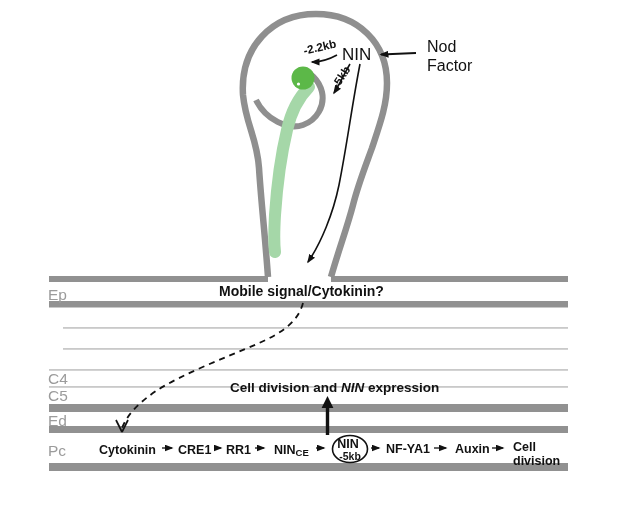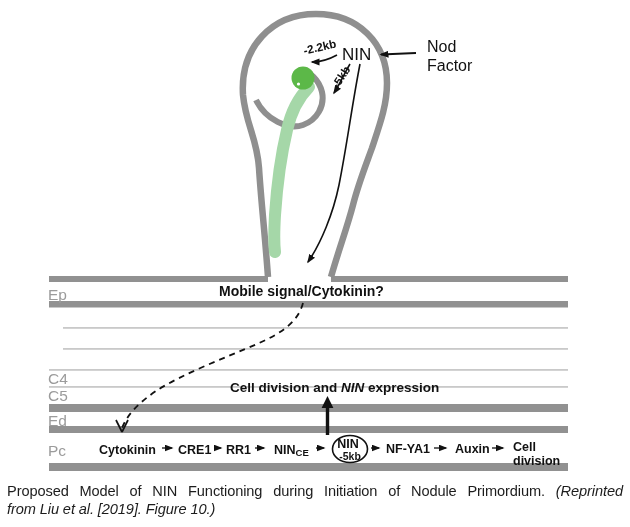--- a/index.html
+++ b/index.html
@@ -110,18 +110,14 @@
     <text x="386" y="452.5">NF-YA1</text>
     <path class="blk" stroke-width="1.3" marker-end="url(#ah)" d="M434,448 L446,448"></path>
     <text x="455" y="452.5">Auxin</text>
     <path class="blk" stroke-width="1.3" marker-end="url(#ah)" d="M492,448 L503,448"></path>
     <text x="513" y="450.5">Cell</text>
     <text x="513" y="464.5">division</text>
   </g>
 </svg>
 
 
-<div class="caption">
-  <div class="cap1"><span>Proposed Model of NIN Functioning during Initiation of Nodule Primordium.</span> <span class="cap-it">(Reprinted</span></div>
-  <div class="cap-it">from Liu et al. [2019]. Figure 10.)</div>
-</div>
 
 </div>
 
 </body></html>

